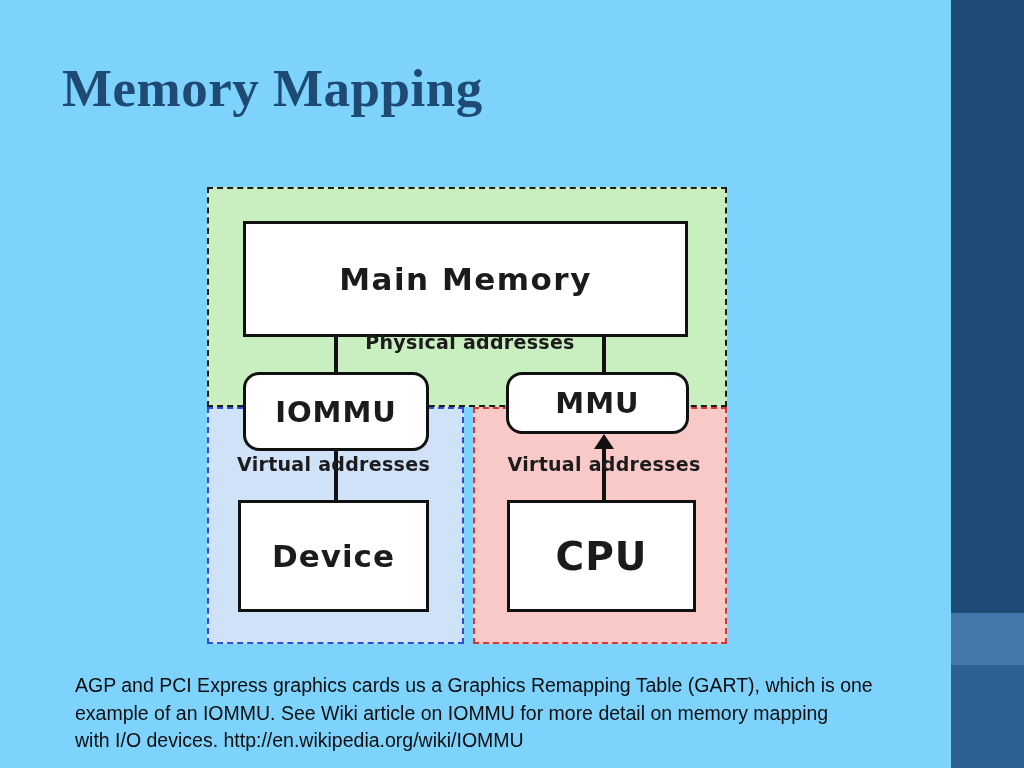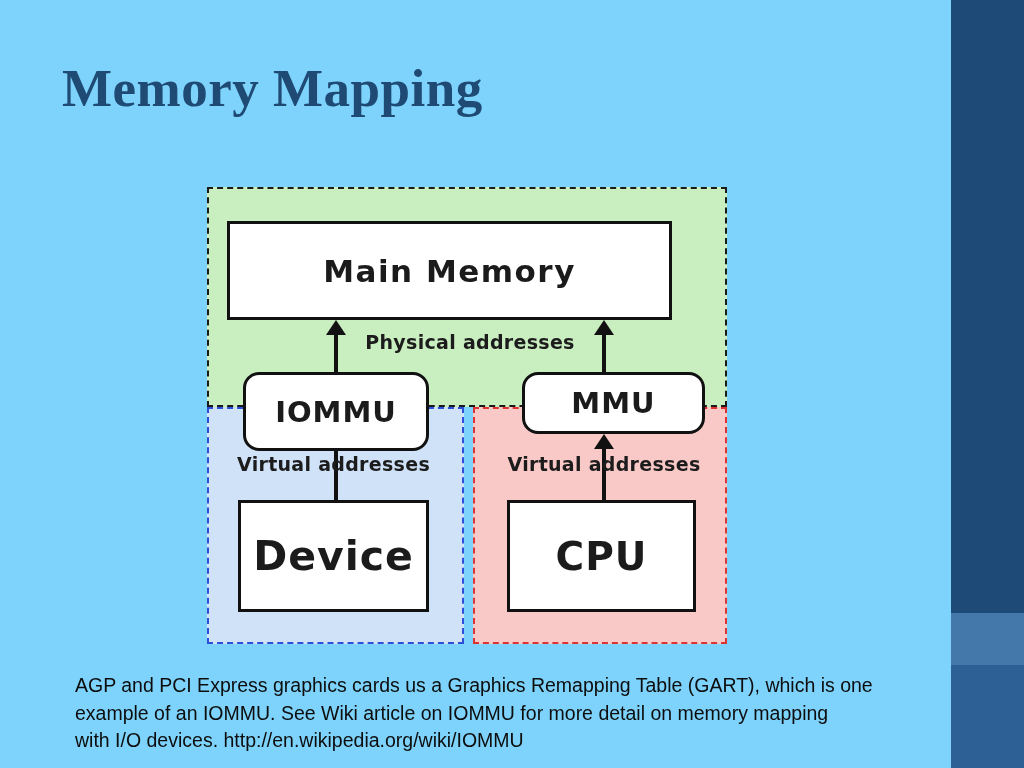--- a/index.html
+++ b/index.html
@@ -58,24 +58,24 @@
   .arrow-d { left: 387px; top: 247px; height: 66px; }
 
   .box {
     position: absolute; z-index: 2;
     background: #ffffff;
     border: 3px solid #111;
     display: flex; align-items: center; justify-content: center;
     font-weight: bold; color: #1b1b1b;
     letter-spacing: 1px;
   }
-  .main-memory { left: 20px;  top: 34px;  width: 445px; height: 99px;  font-size: 31px; letter-spacing: 1.5px; }
+  .main-memory { left: 36px;  top: 34px;  width: 445px; height: 116px;  font-size: 31px; letter-spacing: 1.5px; }
   .iommu       { left: 36px;  top: 185px; width: 186px; height: 79px;  font-size: 29px; border-radius: 16px; }
-  .mmu         { left: 315px; top: 185px; width: 183px; height: 62px;  font-size: 29px; border-radius: 16px; }
-  .device      { left: 31px;  top: 313px; width: 191px; height: 112px; font-size: 41px; }
+  .mmu         { left: 299px; top: 185px; width: 183px; height: 62px;  font-size: 29px; border-radius: 16px; }
+  .device      { left: 31px;  top: 313px; width: 191px; height: 112px; font-size: 31px; }
   .cpu         { left: 300px; top: 313px; width: 189px; height: 112px; font-size: 39px; }
 
   .addr {
     position: absolute; z-index: 2;
     font-size: 19px; font-weight: bold;
     color: #1c1c1c; text-align: center;
     letter-spacing: 0.3px;
   }
   .addr-physical { left: 118px; top: 144px; width: 290px; }
   .addr-device   { left: 14px;  top: 266px; width: 225px; }

